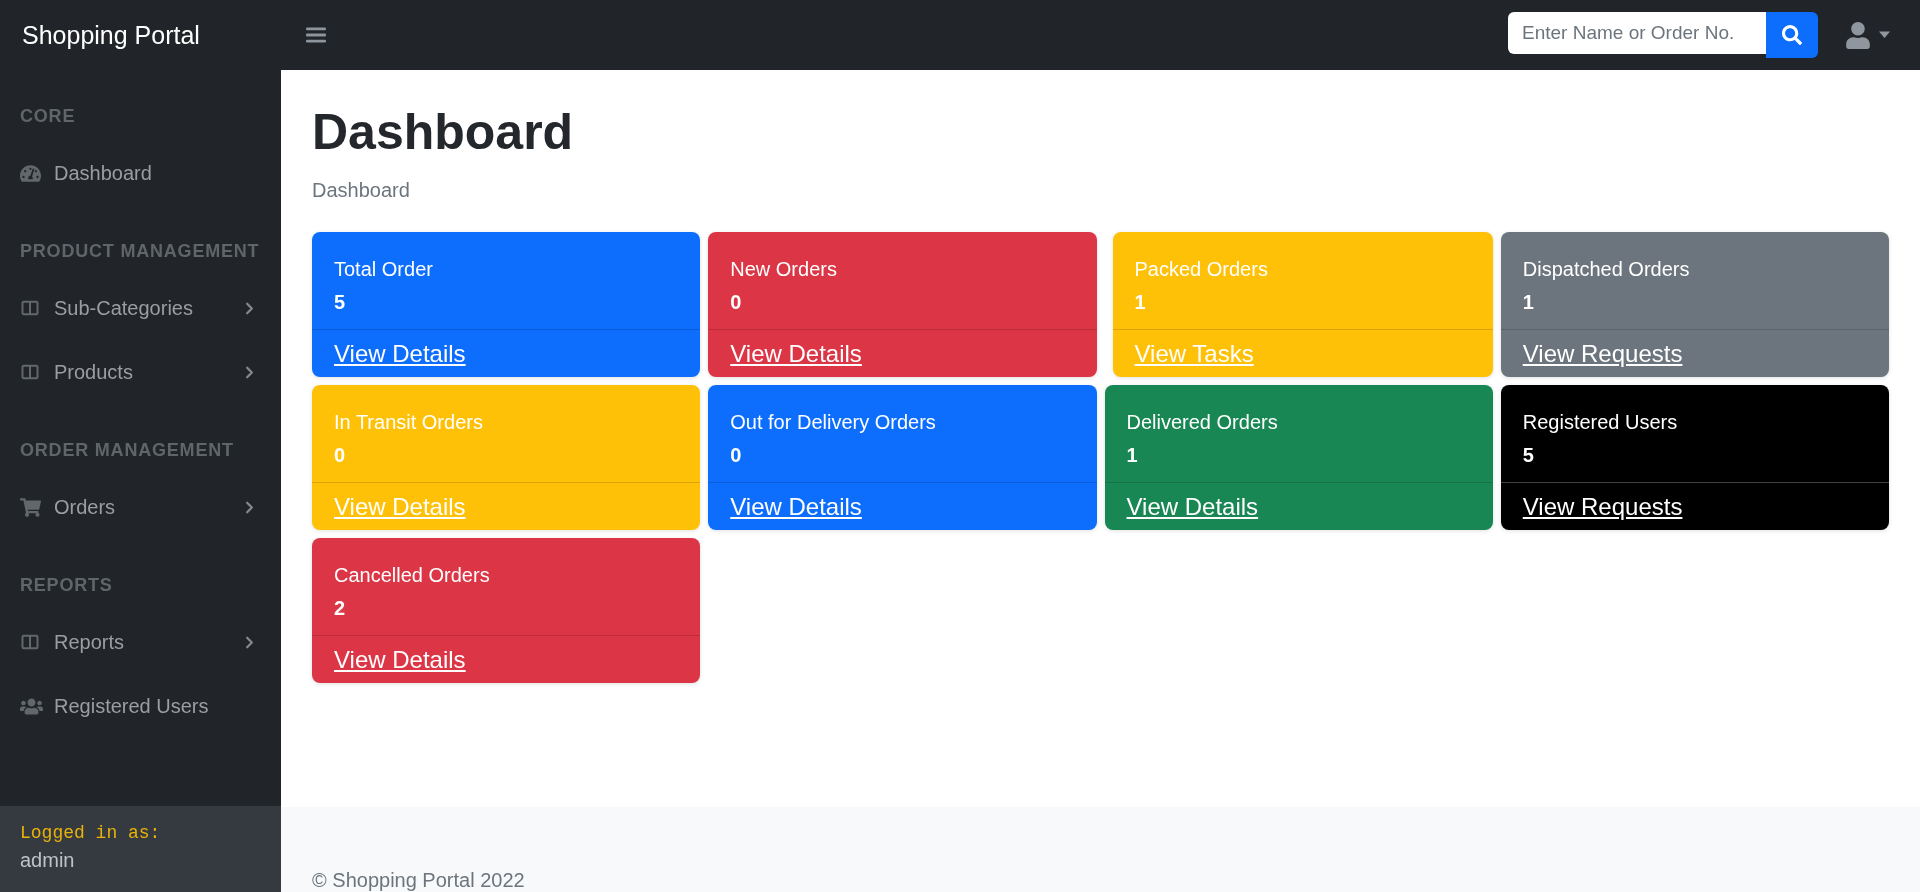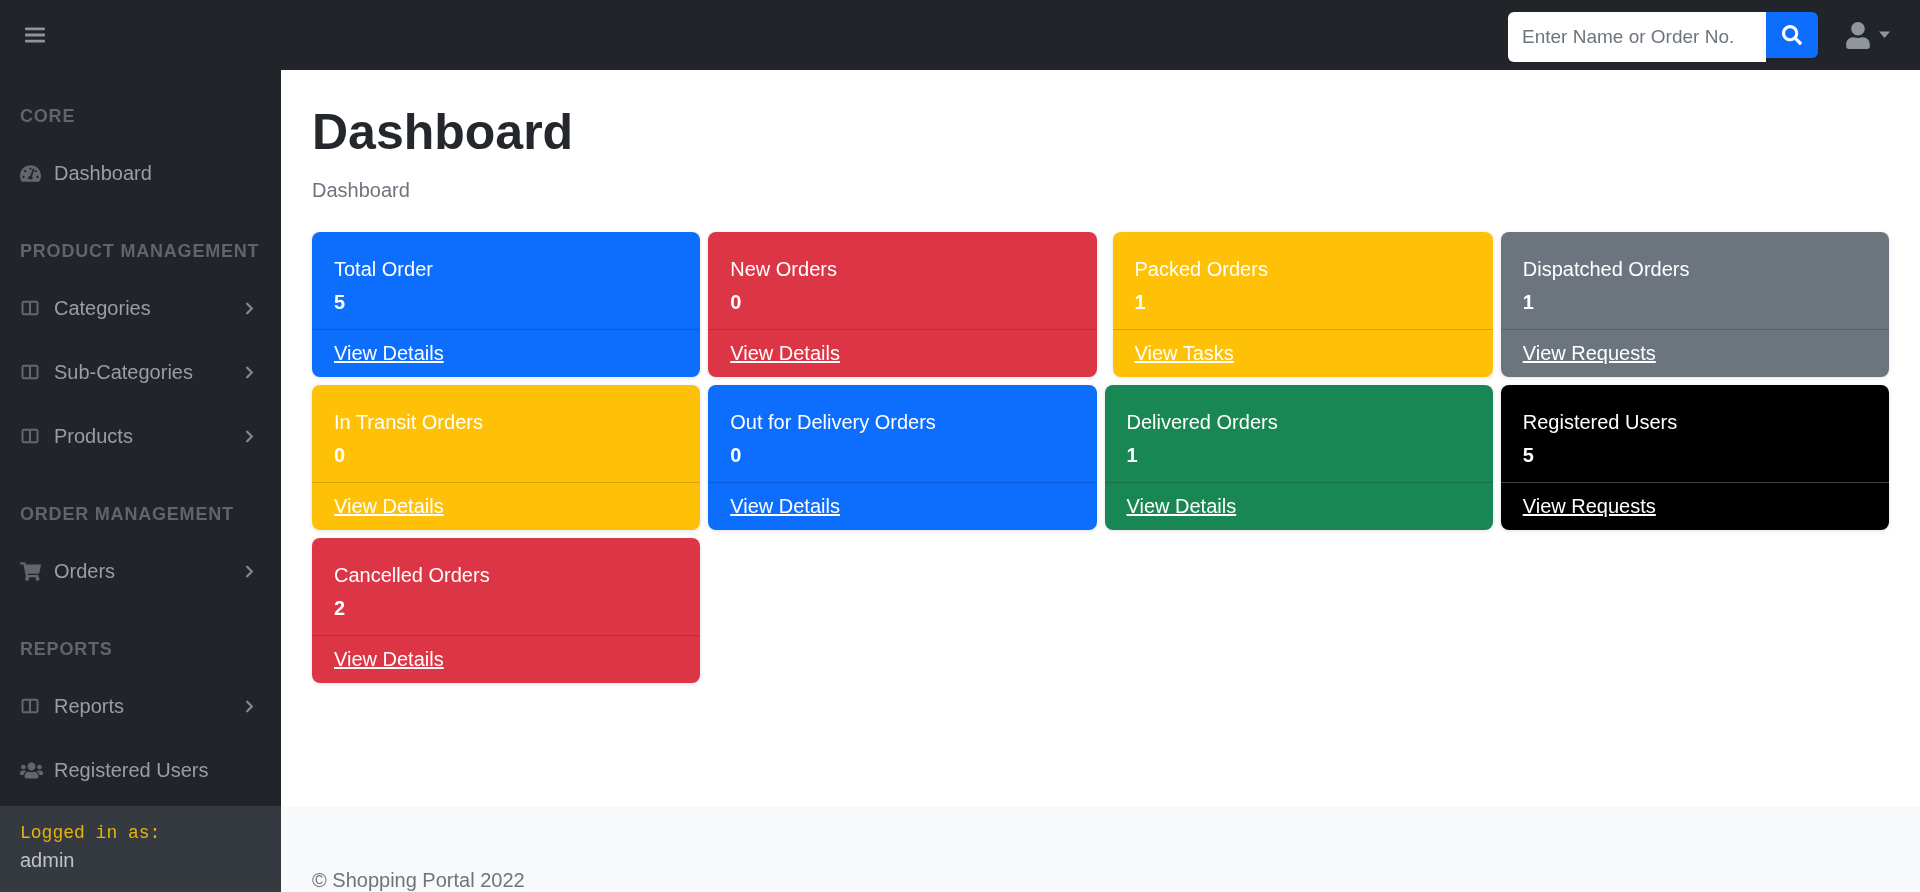--- a/index.html
+++ b/index.html
@@ -15,21 +15,21 @@
     flex: 0 0 281px; color: #ffffff; font-size: 25px; font-weight: 400;
     padding-left: 22px; text-decoration: none; line-height: 70px;
   }
   .hamburger-btn {
     background: none; border: none; cursor: pointer; color: #8d949b;
     margin-left: 18px; padding: 6px; display: flex; align-items: center;
   }
   .topnav-spacer { flex: 1; }
   .search-group { display: flex; height: 46px; }
   .search-input {
-    width: 258px; height: 50px; border: none; border-radius: 6px 0 0 6px;
+    width: 258px; height: 42px; border: none; border-radius: 6px 0 0 6px;
     padding: 0 14px; font-size: 19px; font-family: "Liberation Sans", sans-serif;
     color: #212529; outline: none;
   }
   .search-input::placeholder { color: #6c757d; opacity: 1; }
   .search-btn {
     width: 52px; height: 46px; border: none; border-radius: 0 6px 6px 0;
     background: #0d6efd; color: #ffffff; cursor: pointer;
     display: flex; align-items: center; justify-content: center;
   }
   .user-menu {
@@ -78,33 +78,34 @@
     overflow: hidden;
   }
   .card-body { flex: 1; padding: 25px 22px 0; }
   .card-title { font-size: 20px; line-height: 25px; }
   .card-value { font-size: 20px; font-weight: 700; margin-top: 9px; }
   .card-footer {
     flex: 0 0 48px; border-top: 1px solid rgba(0,0,0,0.15);
     display: flex; align-items: center; padding: 0 22px;
   }
   .card.divider-light .card-footer { border-top-color: rgba(255,255,255,0.25); }
-  .card-link { color: #ffffff; font-size: 20px; text-decoration: underline; cursor: pointer; }
+  .card-link { color: #ffffff; font-size: 24px; text-decoration: underline; cursor: pointer; }
 
   .main-footer {
     flex: 0 0 85px; background: #f8f9fa; display: flex; align-items: flex-end;
     padding: 0 31px; color: #6c757d; font-size: 20px;
   }
 
   .svg-icon { display: block; }
 </style>
 </head>
 <body>
 
 <header class="topnav">
+  <a class="brand">Shopping Portal</a>
 
   <button class="hamburger-btn">
     <span>
       <svg class="svg-icon" width="22" height="18" viewBox="0 0 22 18" fill="currentColor">
         <rect x="1" y="1.5" width="20" height="2.8" rx="1"></rect>
         <rect x="1" y="7.6" width="20" height="2.8" rx="1"></rect>
         <rect x="1" y="13.7" width="20" height="2.8" rx="1"></rect>
       </svg>
     </span>
   </button>
@@ -145,34 +146,20 @@
       <span class="sidenav-icon">
         <svg class="svg-icon" width="21" height="19" viewBox="0 0 576 512" fill="currentColor">
           <path d="M288 32C128.94 32 0 160.94 0 320c0 52.8 14.25 102.26 39.06 144.8 5.61 9.62 16.3 15.2 27.44 15.2h443c11.14 0 21.83-5.58 27.44-15.2C561.75 422.26 576 372.8 576 320c0-159.06-128.94-288-288-288zm0 64c14.71 0 26.58 10.13 30.32 23.65-1.11 2.26-2.64 4.23-3.45 6.67l-9.22 27.67c-5.13 3.49-10.97 6.01-17.64 6.01-17.67 0-32-14.33-32-32S270.33 96 288 96zM96 384c-17.67 0-32-14.33-32-32s14.33-32 32-32 32 14.33 32 32-14.33 32-32 32zm48-160c-17.67 0-32-14.33-32-32s14.33-32 32-32 32 14.33 32 32-14.33 32-32 32zm246.77-72.41l-61.33 184C343.13 347.33 352 364.54 352 384c0 11.72-3.38 22.55-8.88 32H232.88c-5.5-9.45-8.88-20.28-8.88-32 0-33.94 26.5-61.43 59.9-63.59l61.34-184.01c4.17-12.56 17.73-19.45 30.36-15.17 12.57 4.19 19.35 17.79 15.17 30.36zm14.66 57.2l15.52-46.55c3.47-1.29 7.13-2.23 11.05-2.23 17.67 0 32 14.33 32 32s-14.33 32-32 32c-11.38-.01-21.25-6.1-26.57-15.22zM480 384c-17.67 0-32-14.33-32-32s14.33-32 32-32 32 14.33 32 32-14.33 32-32 32z"></path>
         </svg>
       </span>
       <span>Dashboard</span>
     </a>
 
     <div class="sidenav-heading">PRODUCT MANAGEMENT</div>
 
-    <a class="sidenav-link">
-      <span class="sidenav-icon">
-        <svg class="svg-icon" width="20" height="20" viewBox="0 0 24 24" fill="none" stroke="currentColor" stroke-width="2.4">
-          <rect x="3" y="4.5" width="18" height="15" rx="1.5"></rect>
-            <line x1="12" y1="4.5" x2="12" y2="19.5"></line>
-        </svg>
-      </span>
-      <span>Categories</span>
-      <span class="sidenav-chevron">
-        <svg class="svg-icon" width="15" height="15" viewBox="0 0 16 16" fill="none" stroke="currentColor" stroke-width="2.4" stroke-linecap="round" stroke-linejoin="round">
-          <path d="M5.5 3l5 5-5 5"></path>
-        </svg>
-      </span>
-    </a>
 
     <a class="sidenav-link">
       <span class="sidenav-icon">
         <svg class="svg-icon" width="20" height="20" viewBox="0 0 24 24" fill="none" stroke="currentColor" stroke-width="2.4">
           <rect x="3" y="4.5" width="18" height="15" rx="1.5"></rect>
             <line x1="12" y1="4.5" x2="12" y2="19.5"></line>
         </svg>
       </span>
       <span>Sub-Categories</span>
       <span class="sidenav-chevron">

